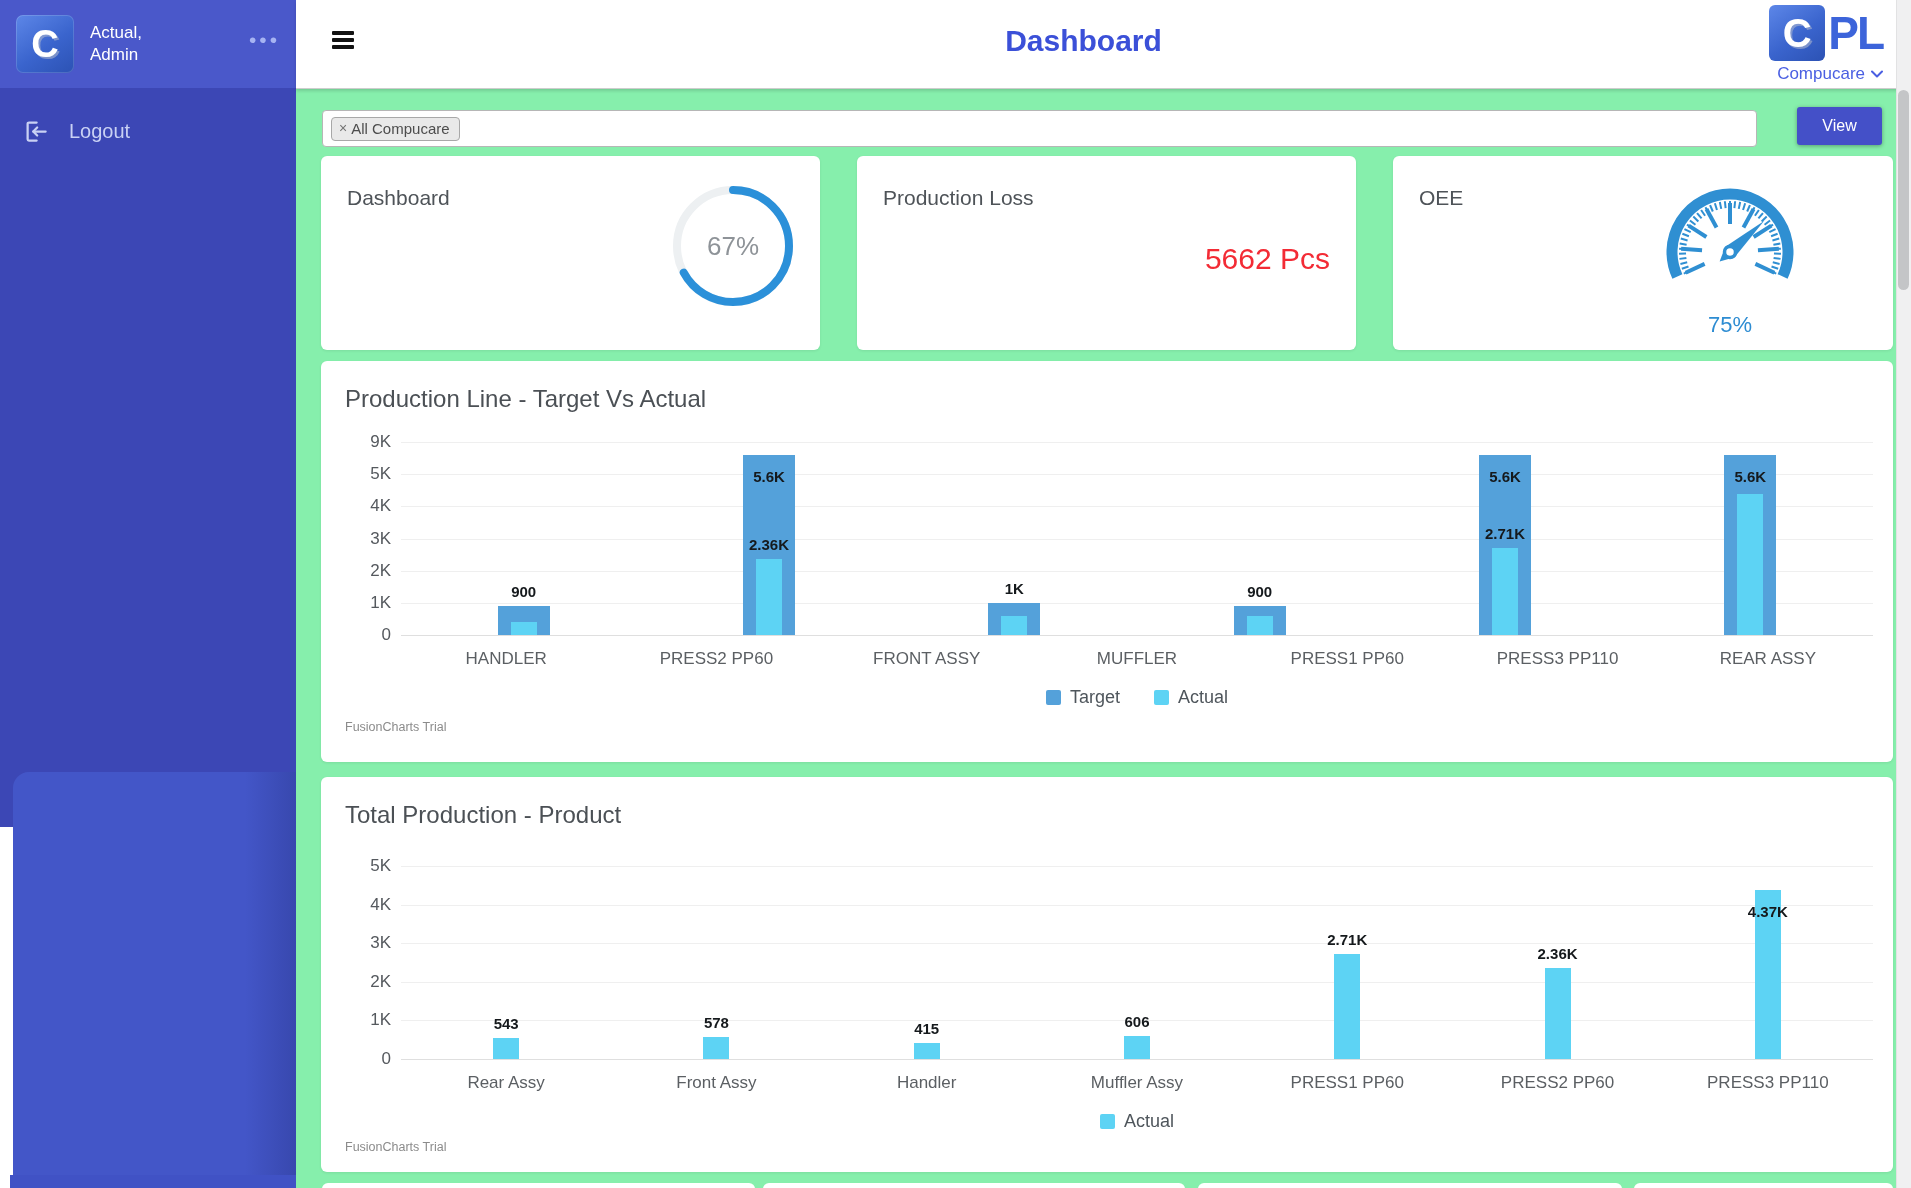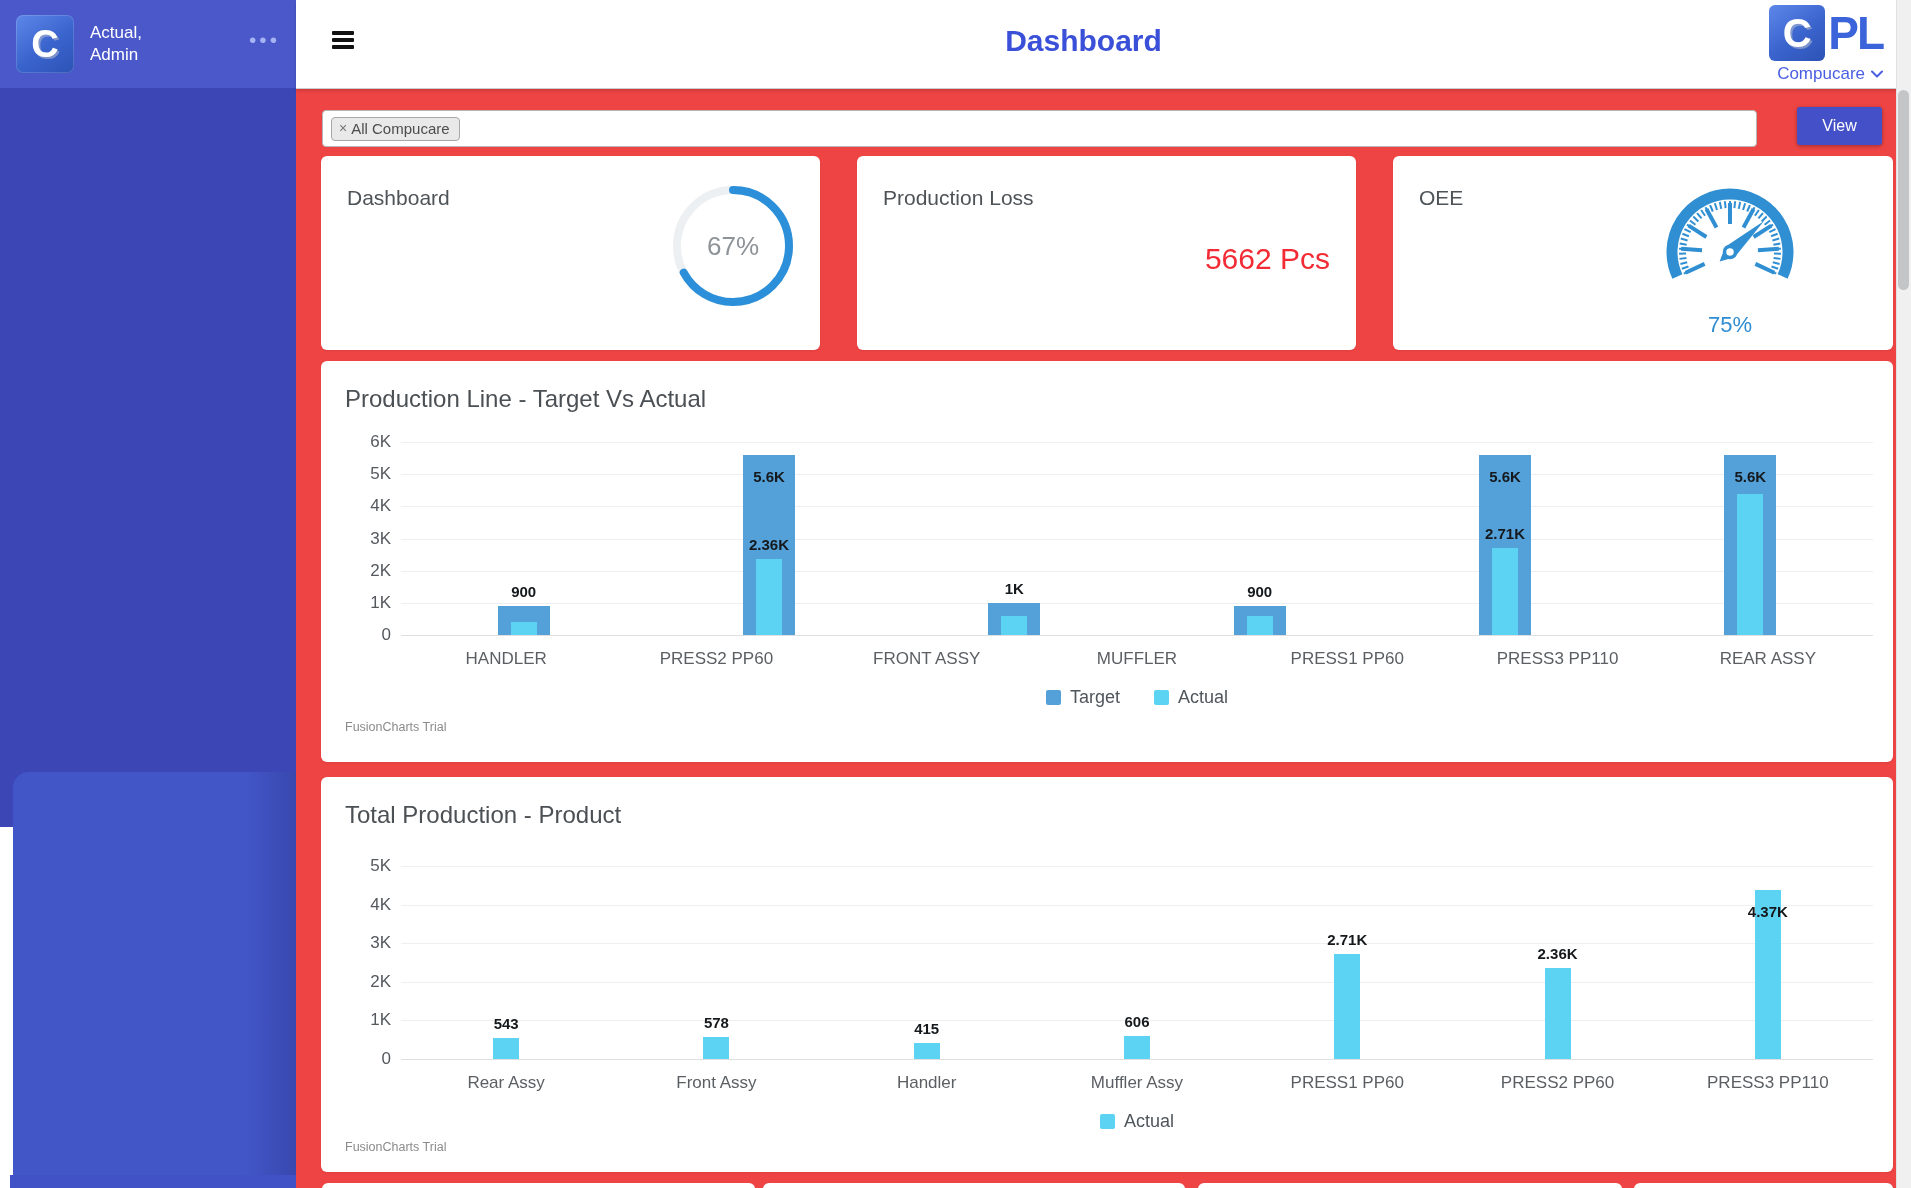--- a/index.html
+++ b/index.html
@@ -14,21 +14,21 @@
   .logo-tile{width:58px;height:58px;border-radius:7px;background:linear-gradient(145deg,#5d87e8 0%,#3a64cd 55%,#2c52b4 100%);display:flex;align-items:center;justify-content:center;flex:0 0 auto;box-shadow:inset 0 0 0 1px rgba(255,255,255,.15);}
   .logo-c{color:#fff;font-size:38px;font-weight:800;text-shadow:2px 2px 0 rgba(180,188,205,.55);}
   .welcome{margin-left:16px;color:#ffffff;font-size:17px;line-height:22px;font-weight:500;}
   .menu-dots{margin-left:auto;color:#a6b3f2;font-size:21px;letter-spacing:3px;cursor:pointer;padding-bottom:8px;}
   .logout-row{position:absolute;left:0;top:108px;right:0;height:46px;display:flex;align-items:center;padding-left:22px;color:#c9d1f4;font-size:20px;cursor:pointer;}
   .logout-row svg{margin-right:20px;}
   .side-subpanel{position:absolute;left:13px;right:0;top:772px;bottom:13px;background:linear-gradient(90deg,#4356c8 0%,#4356c8 82%,#3848ae 100%);border-top-left-radius:16px;}
   .side-white-strip{position:absolute;left:0;top:827px;width:13px;bottom:0;background:#ffffff;}
   .side-bottom-strip{position:absolute;left:10px;right:0;bottom:0;height:13px;background:#4052c5;}
   
-  .main{position:absolute;left:296px;top:0;right:0;bottom:0;background:#ef4444;}
+  .main{position:absolute;left:296px;top:0;right:0;bottom:0;background:#86efac;}
   .topbar{position:absolute;left:0;top:0;right:0;height:88px;background:#ffffff;border-bottom:1px solid #cdcdcd;box-shadow:0 2px 3px rgba(0,0,0,.14);}
   .hamburger{position:absolute;left:36px;top:31px;width:22px;height:18px;display:flex;flex-direction:column;justify-content:space-between;cursor:pointer;}
   .hamburger span{display:block;height:3.6px;background:#121212;border-radius:1px;}
   .page-title{position:absolute;left:0;right:40px;top:24px;text-align:center;font-size:30px;font-weight:600;color:#3b50d8;}
   .brand{position:absolute;right:28px;top:5px;display:flex;flex-direction:column;align-items:flex-end;}
   .brand-row{display:flex;align-items:center;}
   .brand-tile{width:56px;height:56px;border-radius:6px;background:linear-gradient(145deg,#5d87e8 0%,#3a64cd 55%,#2c52b4 100%);display:flex;align-items:center;justify-content:center;}
   .brand-tile .logo-c{font-size:40px;}
   .brand-pl{font-size:46px;font-weight:700;color:#3c64da;letter-spacing:-2px;margin-left:3px;line-height:56px;}
   .brand-sub{margin-top:3px;font-size:17px;color:#4a5fe2;display:flex;align-items:center;gap:6px;cursor:pointer;}
@@ -92,20 +92,28 @@
     <div class="logo-tile">
       <span class="logo-c">C</span>
     </div>
     <div class="welcome">
       <div>Actual,</div>
       <div>Admin</div>
     </div>
     <div class="menu-dots">•••</div>
   </div>
 
+  <div class="logout-row">
+    <svg width="27" height="27" viewBox="0 0 24 24" fill="none" stroke="#c9d1f4" stroke-width="2" stroke-linecap="round" stroke-linejoin="round">
+      <path d="M13 4 H6.2 a1.2 1.2 0 0 0 -1.2 1.2 v13.6 a1.2 1.2 0 0 0 1.2 1.2 H13"></path>
+      <path d="M21 12 H10"></path>
+      <path d="M13.5 8.5 L10 12 L13.5 15.5"></path>
+    </svg>
+    <span>Logout</span>
+  </div>
 </div>
 
 <div class="main">
 
   <div class="topbar">
     <div class="hamburger">
       <span></span>
         <span></span>
         <span></span>
     </div>
@@ -217,21 +225,21 @@
         <circle cx="75" cy="78" r="5.5" fill="#ffffff" stroke="#2f8fd2" stroke-width="3.5"></circle>
       </svg>
     </div>
     <div class="gauge-label">75%</div>
   </div>
 
   <div class="panel panel1">
     <div class="chart-title">Production Line - Target Vs Actual</div>
     <div class="chart-body">
       <div class="yaxis">
-          <div class="ytick" style="top: -10px;">6K</div>
+          <div class="ytick" style="top: -10px;">9K</div>
           <div class="ytick" style="top: 22.1667px;">5K</div>
           <div class="ytick" style="top: 54.3333px;">4K</div>
           <div class="ytick" style="top: 86.5px;">3K</div>
           <div class="ytick" style="top: 118.667px;">2K</div>
           <div class="ytick" style="top: 150.833px;">1K</div>
           <div class="ytick" style="top: 183px;">0</div>
         </div>
       <div class="plot-stack">
         <div class="plot">
             <div class="gridline" style="top: 0px;"></div>

